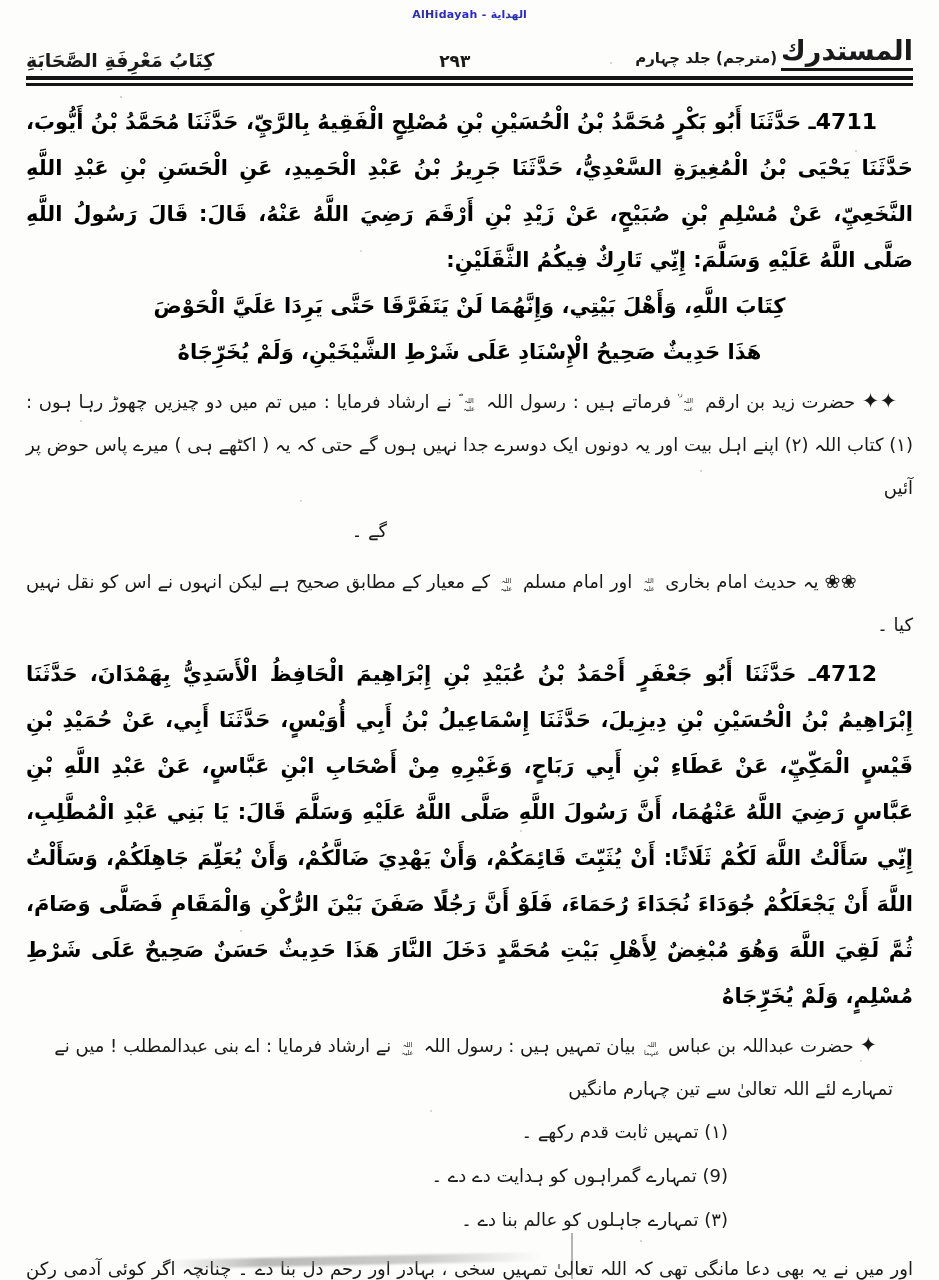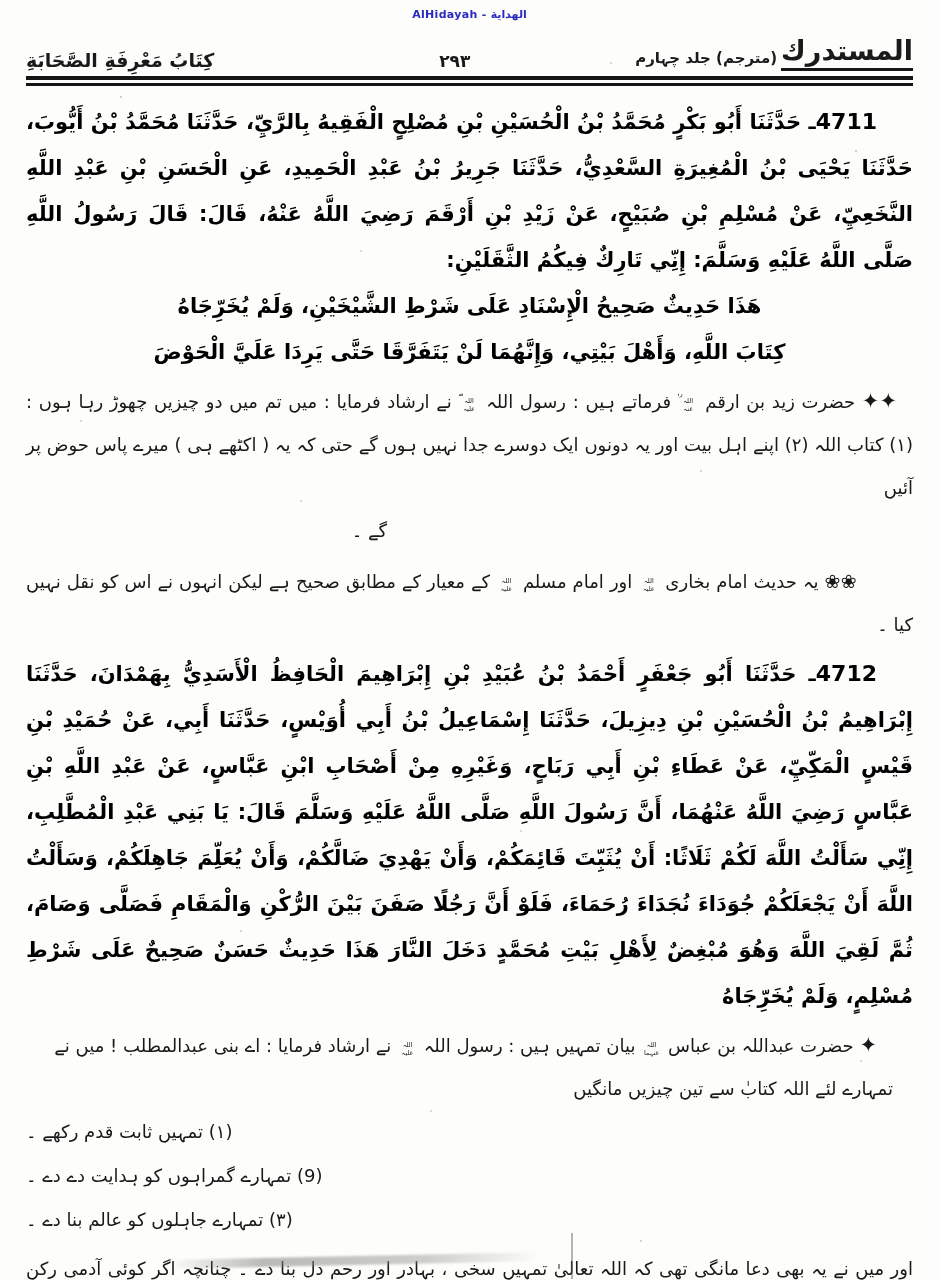--- a/index.html
+++ b/index.html
@@ -33,21 +33,21 @@
   .arabic.centered{text-align:center;}
   .urdu{
     font-size:18px;font-weight:normal;line-height:43px;
     text-align:justify;color:#191919;
   }
   .indent-sm{text-indent:16px;}
   .indent-md{text-indent:36px;}
   .indent-lg{text-indent:56px;}
   .tail-ge{text-align:center;padding-right:200px;text-indent:0;}
   .tail-right{text-align:right;padding-right:20px;text-indent:0;}
-  .dua-list .urdu{text-align:left;padding-right:185px;line-height:44px;}
+  .dua-list .urdu{text-align:right;padding-right:185px;line-height:44px;}
   .mt-a{margin-top:13px;}
   .mt-b{margin-top:5px;}
   .mt-c{margin-top:8px;}
   
   .seg-num{
     direction:ltr;unicode-bidi:embed;font-weight:bold;font-size:22px;
     letter-spacing:.5px;
   }
   .seg-hon{
     display:inline-block;width:21px;font-size:6.5px;line-height:1.15;
@@ -91,35 +91,35 @@
     <div class="chapter-title">كِتَابُ مَعْرِفَةِ الصَّحَابَةِ</div>
   </div>
 
   <div class="rules">
     <div class="rule-1"></div>
     <div class="rule-2"></div>
   </div>
 
   <p class="arabic indent-md mt-a"><span class="seg-num">4711</span><span class="seg-t">ـ حَدَّثَنَا أَبُو بَكْرٍ مُحَمَّدُ بْنُ الْحُسَيْنِ بْنِ مُصْلِحٍ الْفَقِيهُ بِالرَّيِّ، حَدَّثَنَا مُحَمَّدُ بْنُ أَيُّوبَ، حَدَّثَنَا يَحْيَى بْنُ الْمُغِيرَةِ السَّعْدِيُّ، حَدَّثَنَا جَرِيرُ بْنُ عَبْدِ الْحَمِيدِ، عَنِ الْحَسَنِ بْنِ عَبْدِ اللَّهِ النَّخَعِيِّ، عَنْ مُسْلِمِ بْنِ صُبَيْحٍ، عَنْ زَيْدِ بْنِ أَرْقَمَ رَضِيَ اللَّهُ عَنْهُ، قَالَ: قَالَ رَسُولُ اللَّهِ صَلَّى اللَّهُ عَلَيْهِ وَسَلَّمَ: إِنِّي تَارِكٌ فِيكُمُ الثَّقَلَيْنِ:</span></p>
 
+  <p class="arabic centered">كِتَابَ اللَّهِ، وَأَهْلَ بَيْتِي، وَإِنَّهُمَا لَنْ يَتَفَرَّقَا حَتَّى يَرِدَا عَلَيَّ الْحَوْضَ</p>
+
   <p class="arabic centered">هَذَا حَدِيثٌ صَحِيحُ الْإِسْنَادِ عَلَى شَرْطِ الشَّيْخَيْنِ، وَلَمْ يُخَرِّجَاهُ</p>
-
-  <p class="arabic centered">كِتَابَ اللَّهِ، وَأَهْلَ بَيْتِي، وَإِنَّهُمَا لَنْ يَتَفَرَّقَا حَتَّى يَرِدَا عَلَيَّ الْحَوْضَ</p>
 
   <p class="urdu indent-sm mt-b"><span class="seg-star">✦✦</span><span class="seg-t"> حضرت زید بن ارقم </span><span class="seg-hon">رضی اللہ عنہ</span><span class="seg-t"> فرماتے ہیں : رسول اللہ </span><span class="seg-hon">صلی اللہ علیہ وسلم</span><span class="seg-t"> نے ارشاد فرمایا : میں تم میں دو چیزیں چھوڑ رہا ہوں : (۱) کتاب اللہ (۲) اپنے اہل بیت اور یہ دونوں ایک دوسرے جدا نہیں ہوں گے حتی کہ یہ ( اکٹھے ہی ) میرے پاس حوض پر آئیں</span></p>
 
   <p class="urdu tail-ge">گے ۔</p>
 
   <p class="urdu indent-lg mt-c"><span class="seg-flower">❀❀</span><span class="seg-t"> یہ حدیث امام بخاری </span><span class="seg-hon">رحمۃ اللہ علیہ</span><span class="seg-t"> اور امام مسلم </span><span class="seg-hon">رحمۃ اللہ علیہ</span><span class="seg-t"> کے معیار کے مطابق صحیح ہے لیکن انہوں نے اس کو نقل نہیں کیا ۔</span></p>
 
   <p class="arabic indent-md mt-b"><span class="seg-num">4712</span><span class="seg-t">ـ حَدَّثَنَا أَبُو جَعْفَرٍ أَحْمَدُ بْنُ عُبَيْدِ بْنِ إِبْرَاهِيمَ الْحَافِظُ الْأَسَدِيُّ بِهَمْدَانَ، حَدَّثَنَا إِبْرَاهِيمُ بْنُ الْحُسَيْنِ بْنِ دِيزِيلَ، حَدَّثَنَا إِسْمَاعِيلُ بْنُ أَبِي أُوَيْسٍ، حَدَّثَنَا أَبِي، عَنْ حُمَيْدِ بْنِ قَيْسٍ الْمَكِّيِّ، عَنْ عَطَاءِ بْنِ أَبِي رَبَاحٍ، وَغَيْرِهِ مِنْ أَصْحَابِ ابْنِ عَبَّاسٍ، عَنْ عَبْدِ اللَّهِ بْنِ عَبَّاسٍ رَضِيَ اللَّهُ عَنْهُمَا، أَنَّ رَسُولَ اللَّهِ صَلَّى اللَّهُ عَلَيْهِ وَسَلَّمَ قَالَ: يَا بَنِي عَبْدِ الْمُطَّلِبِ، إِنِّي سَأَلْتُ اللَّهَ لَكُمْ ثَلَاثًا: أَنْ يُثَبِّتَ قَائِمَكُمْ، وَأَنْ يَهْدِيَ ضَالَّكُمْ، وَأَنْ يُعَلِّمَ جَاهِلَكُمْ، وَسَأَلْتُ اللَّهَ أَنْ يَجْعَلَكُمْ جُوَدَاءَ نُجَدَاءَ رُحَمَاءَ، فَلَوْ أَنَّ رَجُلًا صَفَنَ بَيْنَ الرُّكْنِ وَالْمَقَامِ فَصَلَّى وَصَامَ، ثُمَّ لَقِيَ اللَّهَ وَهُوَ مُبْغِضٌ لِأَهْلِ بَيْتِ مُحَمَّدٍ دَخَلَ النَّارَ هَذَا حَدِيثٌ حَسَنٌ صَحِيحٌ عَلَى شَرْطِ مُسْلِمٍ، وَلَمْ يُخَرِّجَاهُ</span></p>
 
   <p class="urdu indent-md mt-b"><span class="seg-star">✦</span><span class="seg-t"> حضرت عبداللہ بن عباس </span><span class="seg-hon">رضی اللہ عنہما</span><span class="seg-t"> بیان تمہیں ہیں : رسول اللہ </span><span class="seg-hon">صلی اللہ علیہ وسلم</span><span class="seg-t"> نے ارشاد فرمایا : اے بنی عبدالمطلب ! میں نے</span></p>
 
-  <p class="urdu tail-right">تمہارے لئے اللہ کتابٰ سے تین چیزیں مانگیں</p>
+  <p class="urdu tail-right">تمہارے لئے اللہ تعالیٰ سے تین چہارم مانگیں</p>
 
   <div class="dua-list">
     <p class="urdu">(۱) تمہیں ثابت قدم رکھے ۔</p>
     <p class="urdu">(9) تمہارے گمراہوں کو ہدایت دے دے ۔</p>
     <p class="urdu">(۳) تمہارے جاہلوں کو عالم بنا دے ۔</p>
   </div>
 
   <p class="urdu mt-b"><span class="seg-t">اور میں نے یہ بھی دعا مانگی تھی کہ اللہ تعالیٰ تمہیں سخی ، بہادر اور رحم دل بنا دے ۔ چنانچہ اگر کوئی آدمی رکن اور مقام ابراہیم کے درمیان کھڑا ہو کر نماز پڑھتا ہو اور روزہ دار ہو پھر وہ فوت ہو جائے لیکن وہ محمد </span></p>
 
   <div class="speckles"></div>

